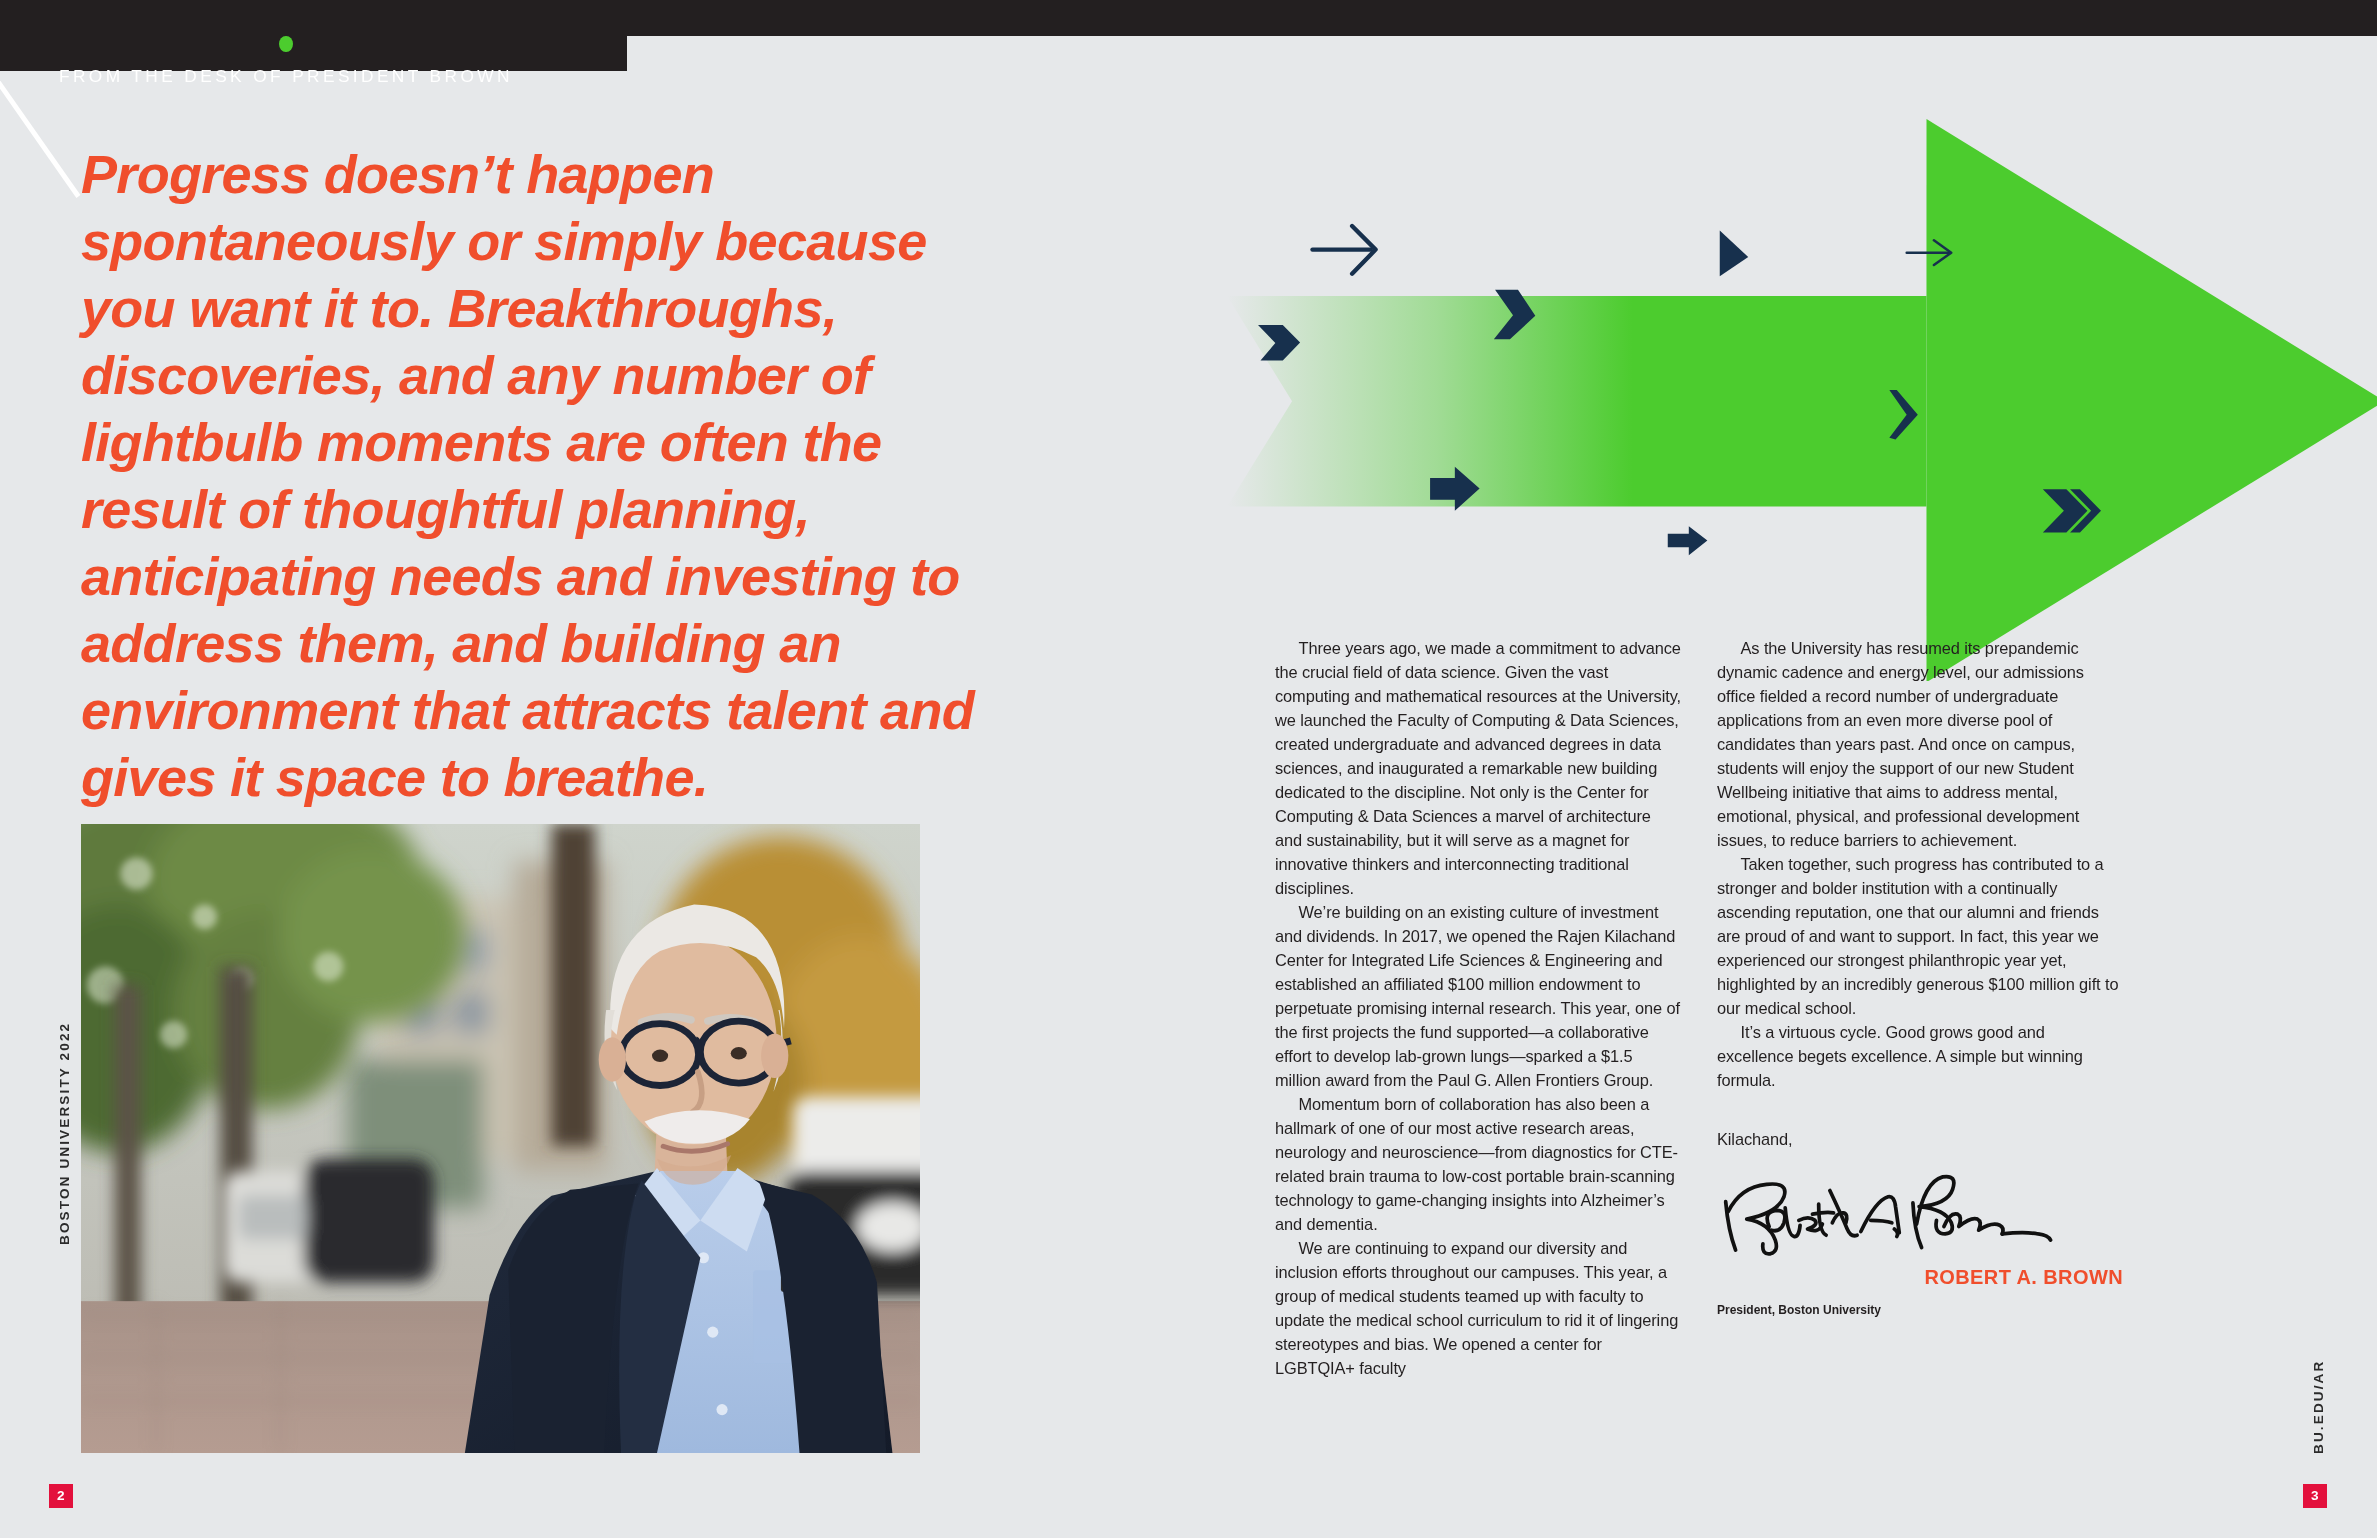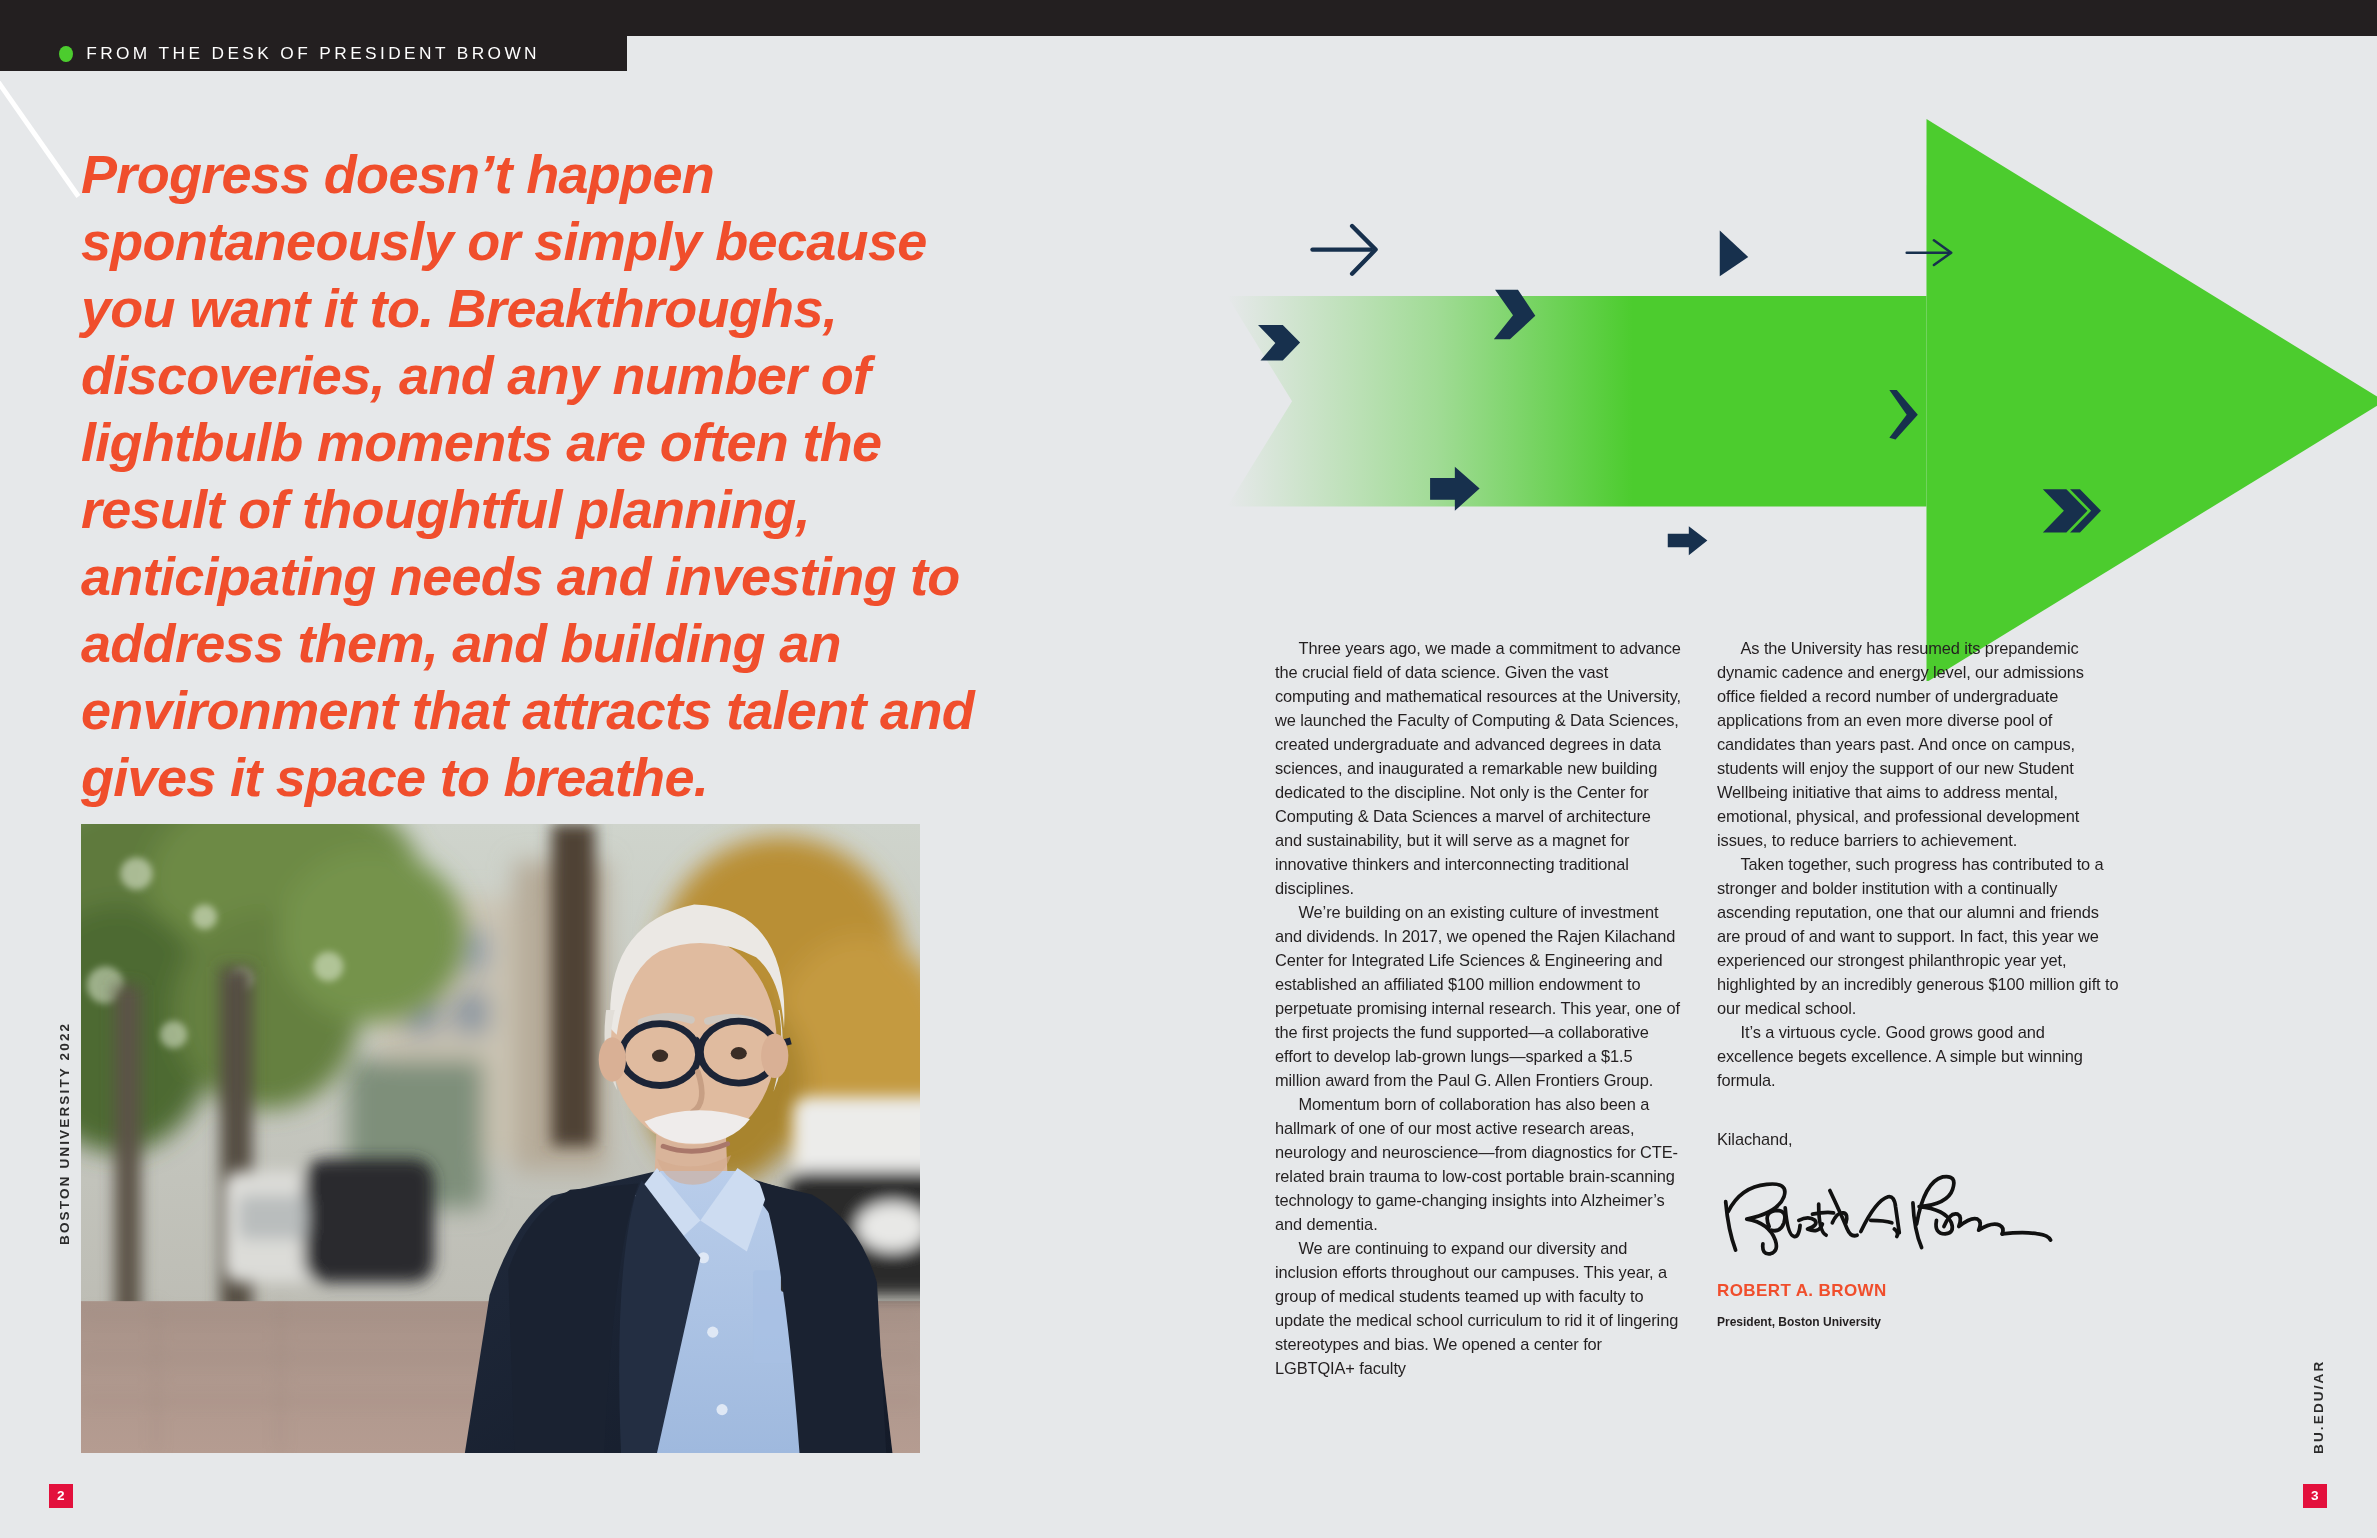--- a/index.html
+++ b/index.html
@@ -16,21 +16,21 @@
   .topstrip{
     position:absolute;left:0;top:0;width:2377px;height:36px;
     background:#231f20;
   }
   .kicker-bar{
     position:absolute;left:0;top:0;width:627px;height:71px;
     background:#231f20;
   }
   .kicker-inner{
     position:absolute;left:59px;top:36px;height:35px;
-    display:flex;align-items:center;gap:13.6px;
+    display:flex;align-items:center;gap:13.6px;flex-direction:column;
   }
   .kicker-dot{
     width:13.6px;height:16px;border-radius:50%;
     background:#4ccc2e;flex:0 0 auto;
   }
   .kicker-text{
     color:#ffffff;
     font-size:17.3px;
     letter-spacing:3.4px;
     font-weight:400;
@@ -111,25 +111,26 @@
     font-size:16.4px;
     line-height:24px;
     font-weight:400;
     text-indent:23.5px;
     letter-spacing:-0.1px;
   }
   .col p.noindent{text-indent:0;}
   .signoff{margin-top:35px !important;}
   .sigsvg{margin-top:16px;display:block;}
   .signame{
-    margin-top:21px;
+    margin-top:6px;
     color:#f04e2c;
-    font-size:17px;
+    font-size:20px;
     font-weight:700;
     letter-spacing:0.4px;
+    text-align:right;
   }
   .sigtitle{
     margin-top:14px;
     color:#231f20;
     font-size:12px;
     font-weight:700;
   }
 </style>
 </head>
 <body>

